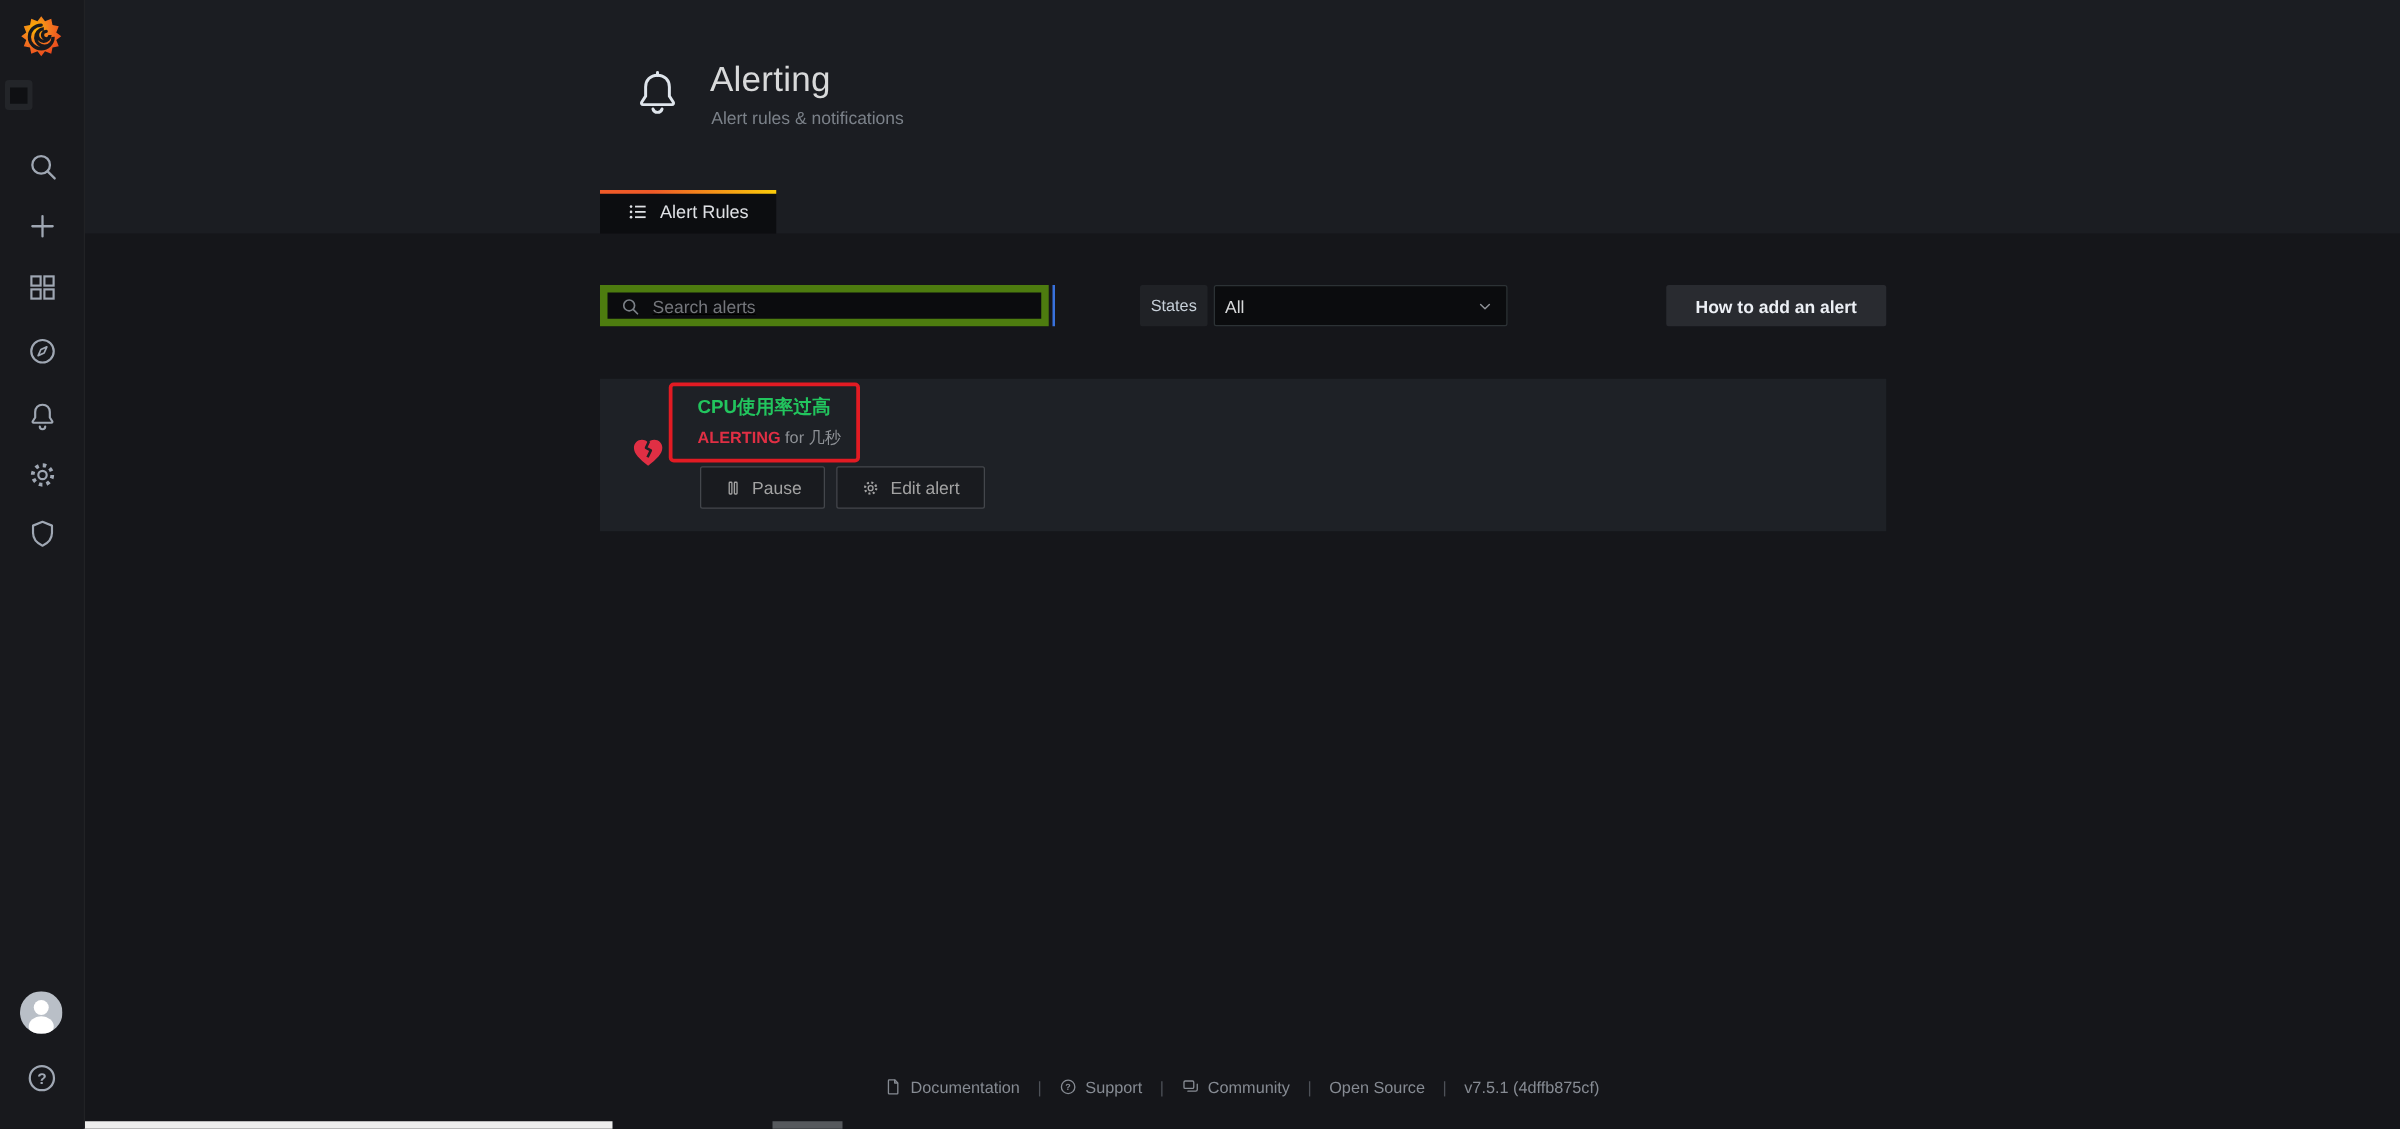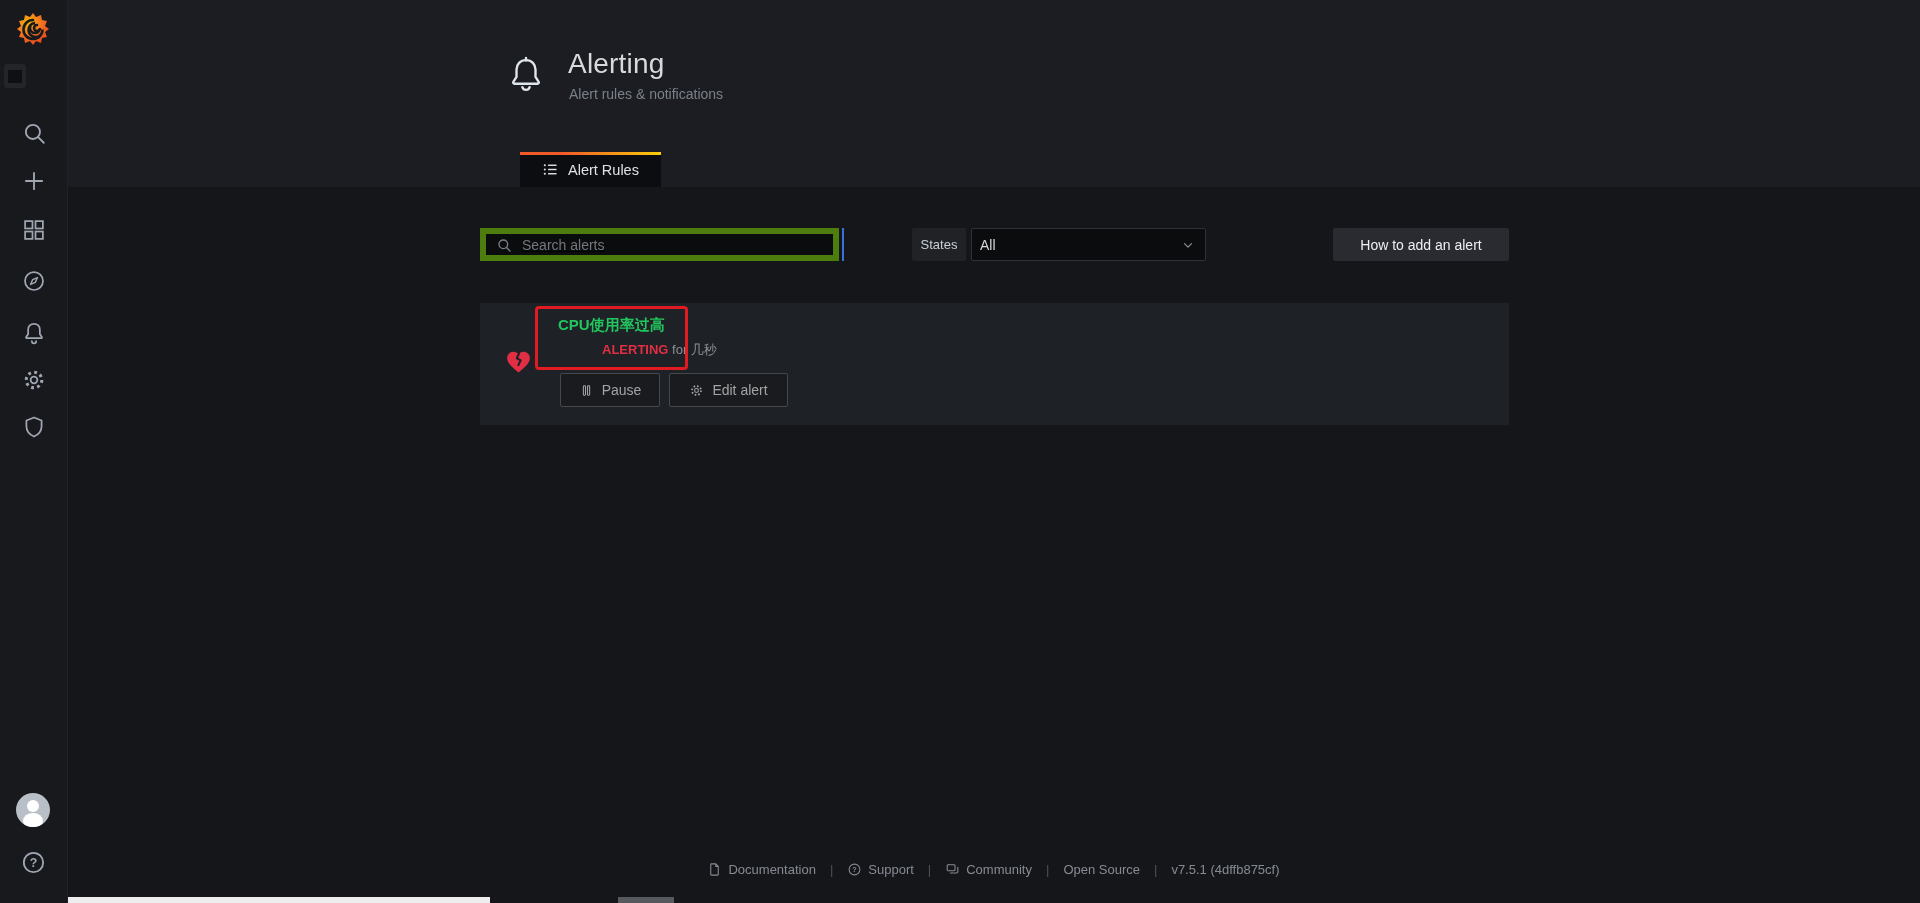--- a/index.html
+++ b/index.html
@@ -11,31 +11,31 @@
   #content{left:67px;top:187px;width:1853px;height:716px;background:#15161a;}
   
   .side-btn{width:67px;height:40px;display:flex;align-items:center;justify-content:center;color:#9fa7b3;cursor:pointer;}
   .side-btn svg{display:block;}
   #mini-square{left:4px;top:64px;width:22px;height:24px;background:#232529;border-radius:3px;}
   #mini-square .inner{position:absolute;left:4px;top:6px;width:14px;height:13px;background:#0f1013;}
   
   .page-title{color:#d8d9da;font-size:28px;font-weight:400;letter-spacing:.2px;}
   .page-sub{color:#7b8189;font-size:14px;}
   
-  .tab{height:35px;display:flex;align-items:center;gap:9px;padding:0 22px;color:#d4d7dc;font-size:14.5px;font-weight:500;cursor:pointer;box-sizing:border-box;margin-left:40px;}
+  .tab{height:35px;display:flex;align-items:center;gap:9px;padding:0 22px;color:#d4d7dc;font-size:14.5px;font-weight:500;cursor:pointer;box-sizing:border-box;}
   .tab.active{background:#0c0d10;position:relative;color:#dfe1e5;}
   .tab.active::before{content:"";position:absolute;left:0;top:0;right:0;height:3px;
     background:linear-gradient(90deg,#f05a28 30%,#fbca0a 99%);}
   
   .search-box{display:flex;align-items:center;gap:8px;background:#0b0c0e;border:6px solid #4d7c0f;border-radius:0;box-sizing:border-box;padding:0 10px;text-decoration:underline;}
   .search-box input{flex:1;background:transparent;border:0;outline:0;color:#d8d9da;font-size:14px;font-family:"Liberation Sans",sans-serif;}
   .search-box input::placeholder{color:#75777c;}
   .chip{background:#202226;border-radius:2px;color:#c7d0d9;font-size:13px;display:flex;align-items:center;justify-content:center;}
   .select{background:#0b0c0e;border:1px solid #2c3235;border-radius:2px;color:#d8d9da;font-size:14px;display:flex;align-items:center;box-sizing:border-box;padding:0 8px;cursor:pointer;}
-  .btn-secondary{background:#292b30;border-radius:2px;color:#eceff4;font-size:14px;font-weight:400;display:flex;align-items:center;justify-content:center;cursor:pointer;}
+  .btn-secondary{background:#292b30;border-radius:2px;color:#eceff4;font-size:14px;font-weight:700;display:flex;align-items:center;justify-content:center;cursor:pointer;}
   .caret-line{width:2px;background:#3871dc;}
   
   #alert-card{left:480px;top:303px;width:1029px;height:122px;background:#1e2126;}
   .alert-name{color:#22c55e;font-size:15px;font-weight:700;cursor:pointer;}
   .alert-state{font-size:13px;}
   .state-red{color:#e02f44;font-weight:700;}
   .state-gray{color:#8e9196;}
   .card-btn{background:#191b1f;border:1px solid #44474c;border-radius:2px;color:#a3a3a3;font-size:14px;font-weight:500;
     display:flex;align-items:center;justify-content:center;gap:8px;cursor:pointer;box-sizing:border-box;}
   #annotation-box{left:535px;top:306px;width:147px;height:58px;border:3px solid #e21b23;border-radius:4px;z-index:9;pointer-events:none;}
@@ -184,21 +184,21 @@
 <div class="btn-secondary abs" style="left:1333px;top:228px;width:176px;height:33px;">How to add an alert</div>
 
 <div id="alert-card" class="abs">
   <div class="abs" style="left:24px;top:44px;width:29px;height:29px;">
     <svg width="29" height="29" viewBox="0 0 24 24">
       <path d="M12 21.2C6.2 16.5 2.6 13.2 2.6 9.2 2.6 6.1 5 3.9 7.9 3.9c1.7 0 3.3.8 4.1 2.1.8-1.3 2.4-2.1 4.1-2.1 2.9 0 5.3 2.2 5.3 5.3 0 4-3.6 7.3-9.4 12z" fill="#e02f44"></path>
       <polyline points="12.6,5 10.6,9.3 13.8,11 11.6,15.6" fill="none" stroke="#1e2126" stroke-width="1.7" stroke-linejoin="round"></polyline>
     </svg>
   </div>
   <div class="abs alert-name" style="left:78px;top:13px;">CPU使用率过高</div>
-  <div class="abs alert-state" style="left:78px;top:38px;margin-left:44px;">
+  <div class="abs alert-state" style="left:78px;top:38px;">
     <span class="state-red">ALERTING</span>
     <span class="state-gray"> </span>
     <span class="state-gray">for 几秒</span>
   </div>
   <div class="card-btn abs" style="left:80px;top:70px;width:100px;height:34px;">
     <svg width="15" height="15" viewBox="0 0 24 24">
       <rect x="7" y="4.5" width="3.4" height="15" rx="1" fill="none" stroke="currentColor" stroke-width="1.7"></rect>
       <rect x="13.6" y="4.5" width="3.4" height="15" rx="1" fill="none" stroke="currentColor" stroke-width="1.7"></rect>
     </svg>
     <span>Pause</span>

